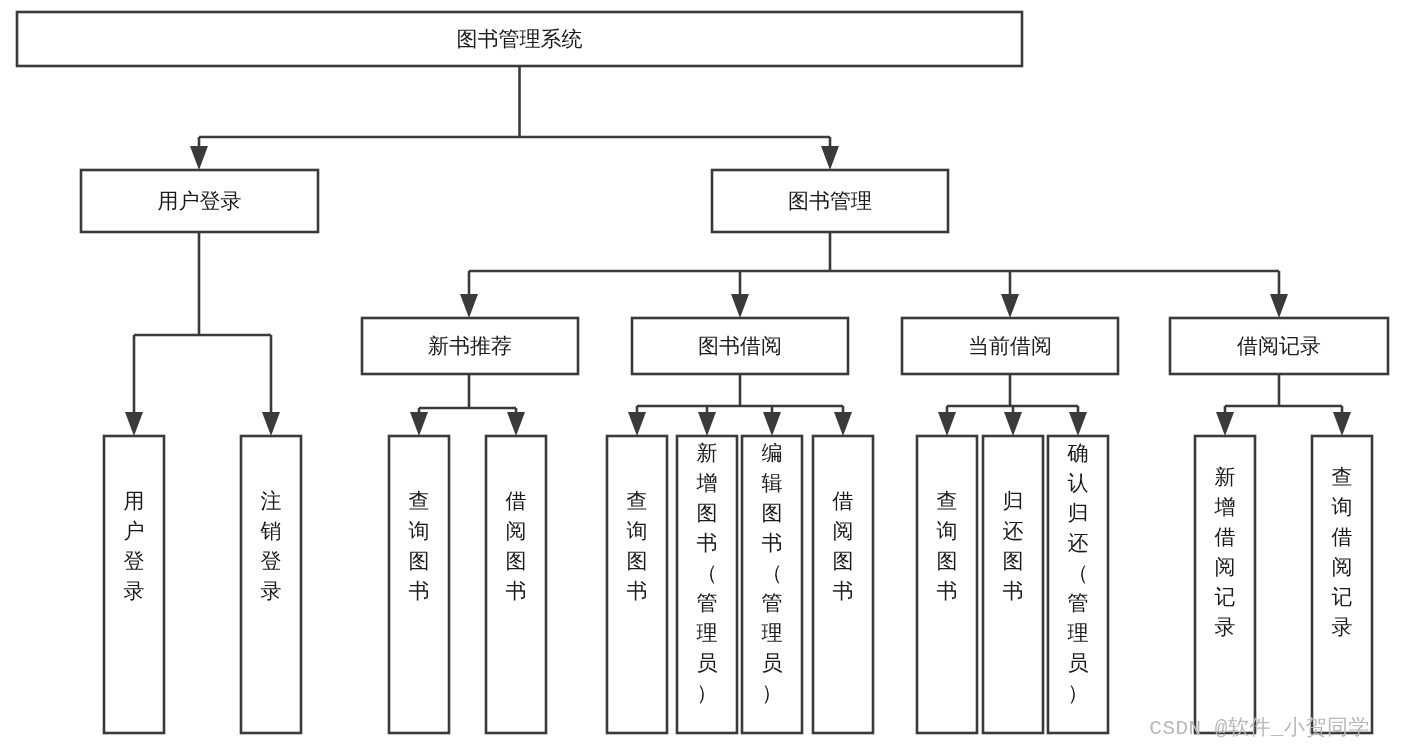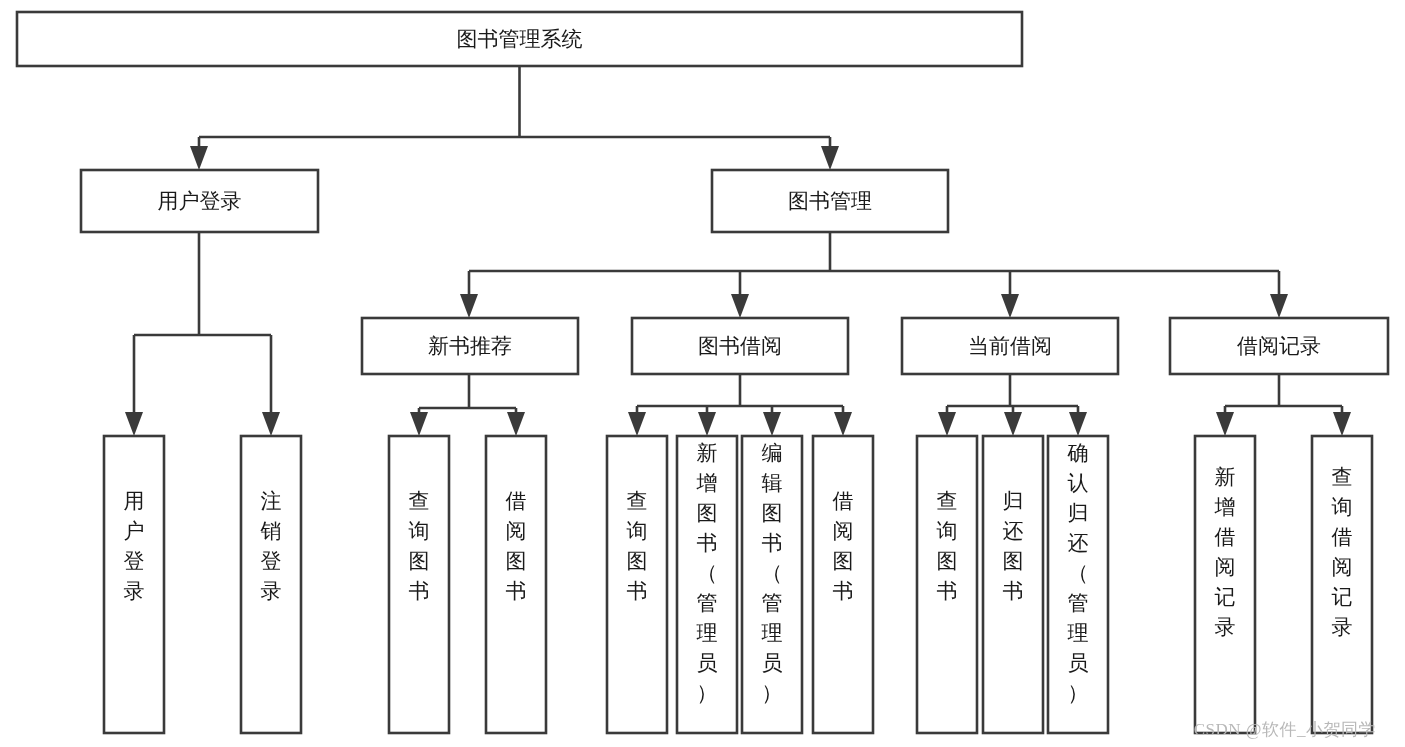--- a/index.html
+++ b/index.html
@@ -49,24 +49,24 @@
     dominant-baseline: middle;
   }
   .node-label-vertical {
     fill: #1a1a1a;
     font-family: "DejaVu Sans", "Liberation Sans", sans-serif;
     font-size: 21px;
     text-anchor: middle;
   }
   .watermark {
     position: absolute;
-    right: 7px;
+    right: 13px;
     bottom: 6px;
-    font-family: Liberation Serif, serif;
-    font-size: 17px;
+    font-family: Liberation Mono, monospace;
+    font-size: 21px;
     color: #b8b8b8;
     letter-spacing: 0.5px;
     white-space: nowrap;
     user-select: none;
   }
 </style>
 </head>
 <body>
 
 <div id="chart-root">

